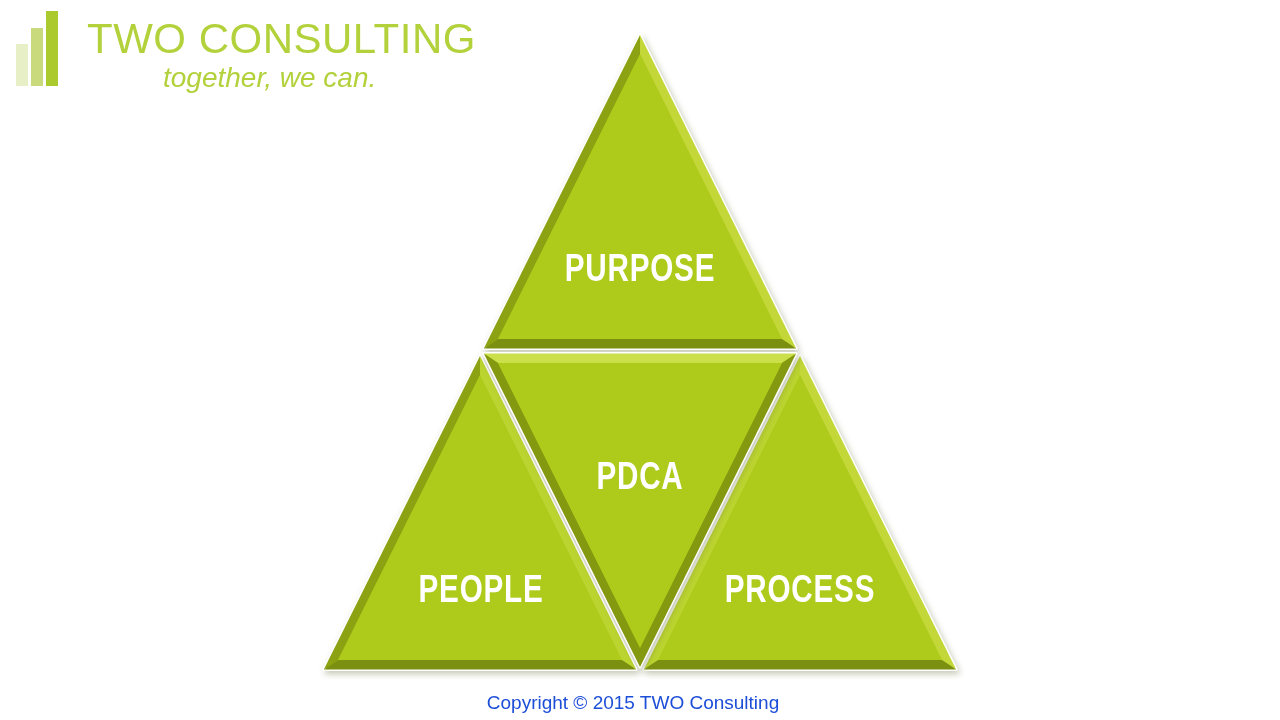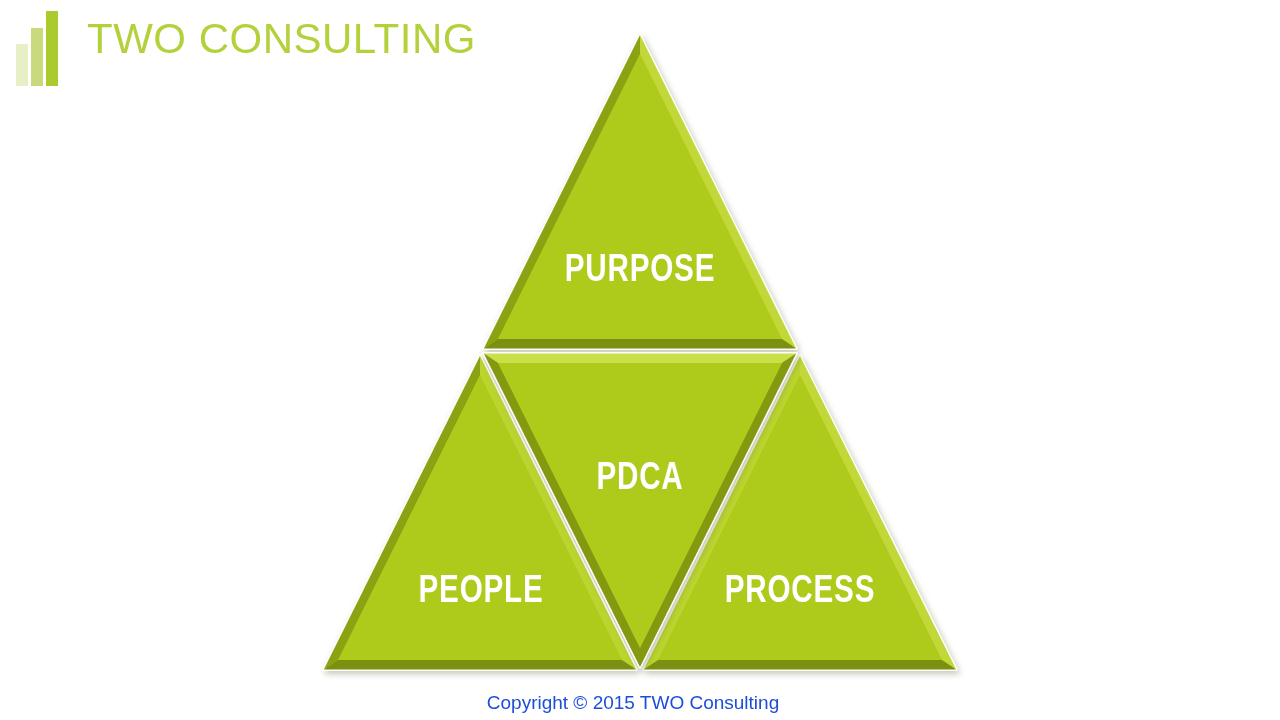--- a/index.html
+++ b/index.html
@@ -53,20 +53,21 @@
 
 <div class="slide">
 
   <div class="logo">
     <div class="logo-bars">
       <div class="logo-bar b1"></div>
       <div class="logo-bar b2"></div>
       <div class="logo-bar b3"></div>
     </div>
     <div class="logo-title">TWO CONSULTING</div>
+    <div class="logo-tagline">together, we can.</div>
   </div>
 
   <svg class="pyramid-svg" width="1280" height="720" viewBox="0 0 1280 720">
 
     <g class="tri-group">
       <polygon class="tri-outline" points="640,35.1 483.8,348.4 796.2,348.4" fill="#aecb1b"></polygon>
       <polygon points="640,35.1 483.8,348.4 498.1,338.9 640,54.2" fill="#8ca212"></polygon>
       <polygon points="640,35.1 796.2,348.4 781.9,338.9 640,54.2" fill="#c3d838"></polygon>
       <polygon points="483.8,348.4 796.2,348.4 781.9,338.9 498.1,338.9" fill="#7b8f10"></polygon>
       <polygon points="640,54.2 498.1,338.9 781.9,338.9" fill="#aecb1b"></polygon>

